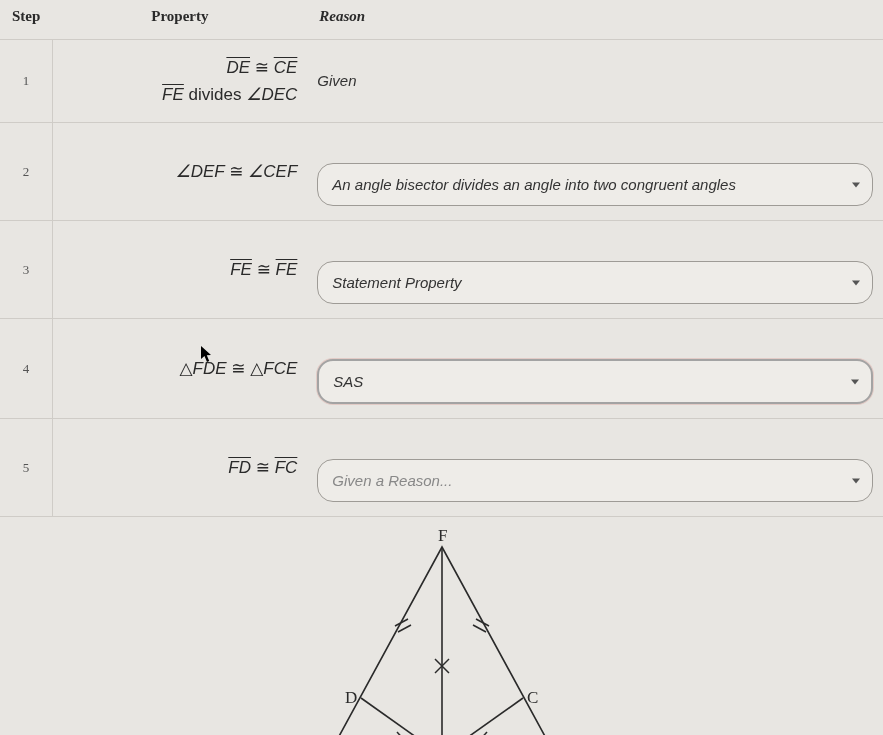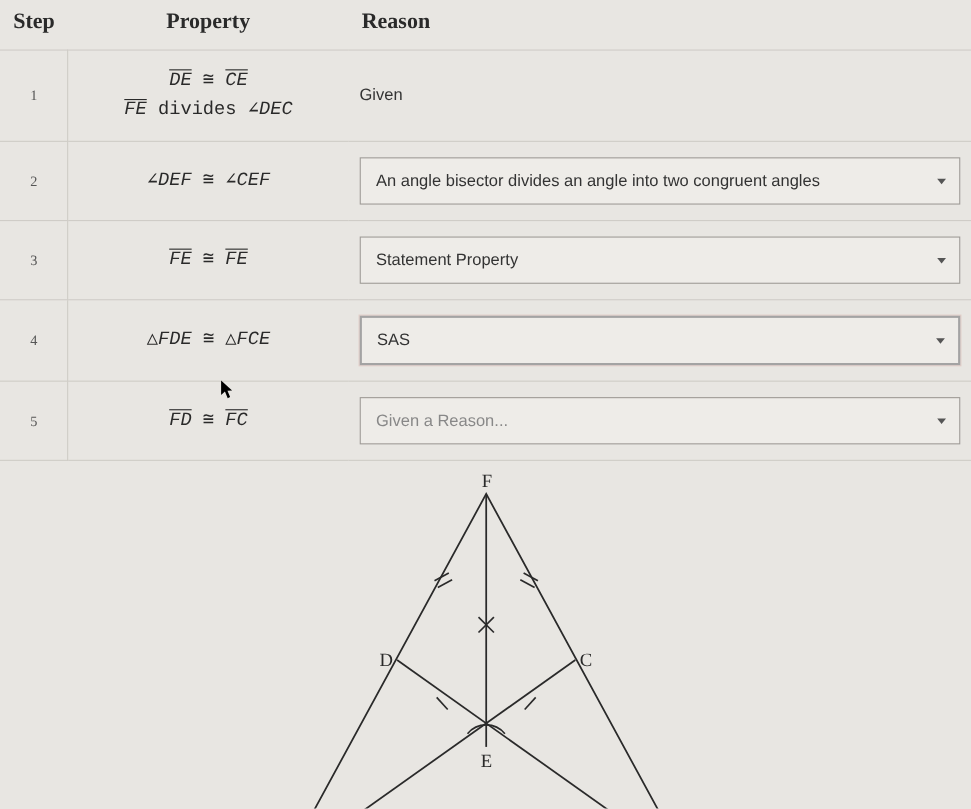--- a/index.html
+++ b/index.html
@@ -10,62 +10,63 @@
     color: #2a2a2a;
     font-size: 15px;
   }
   .table {
     width: 100%;
     border-collapse: collapse;
   }
   .hrow td {
     padding: 8px 12px 14px;
     font-weight: bold;
-    font-size: 20px;
+    font-size: 15px;
   }
   .col-step { width: 52px; text-align: center; }
   .col-stmt { width: 255px; text-align: center; }
-  .col-reason { padding-left: 8px; }
+  .col-reason { padding-left: 8px; font-style: italic; }
   .brow td {
     border-top: 1px solid #cfccc7;
     border-bottom: 1px solid #cfccc7;
     padding: 14px 10px;
     vertical-align: middle;
   }
   .brow .col-step {
     border-right: 1px solid #cfccc7;
     font-size: 13px;
     color: #555;
   }
   .stmt {
-    font-family: Liberation Mono, monospace;
+    font-family: Liberation Sans, sans-serif;
     font-size: 17px;
-    text-align: center;
+    text-align: right;
     line-height: 1.6;
     font-style: italic;
   }
   .stmt .upright { font-style: normal; }
   .ov { text-decoration: overline; font-style: italic; }
   .reason-text {
     font-family: -apple-system, Arial, sans-serif;
     font-size: 15px;
     color: #333;
     text-align: center;
   }
   .select {
     position: relative;
     width: 100%;
     border: 1px solid #9e9b96;
-    border-radius: 0;
+    border-radius: 16px;
     background: #eeece8;
     padding: 12px 14px;
     font-family: -apple-system, Arial, sans-serif;
     font-size: 15px;
     color: #333;
     cursor: pointer;
+    margin-top: 26px;
   }
   .select.placeholder { color: #888; }
   .select.highlight {
     border: 2px solid #a3a3a3;
     box-shadow: 0 0 0 1px rgba(192,57,43,.15);
   }
   .caret {
     position: absolute;
     right: 12px;
     top: 50%;

